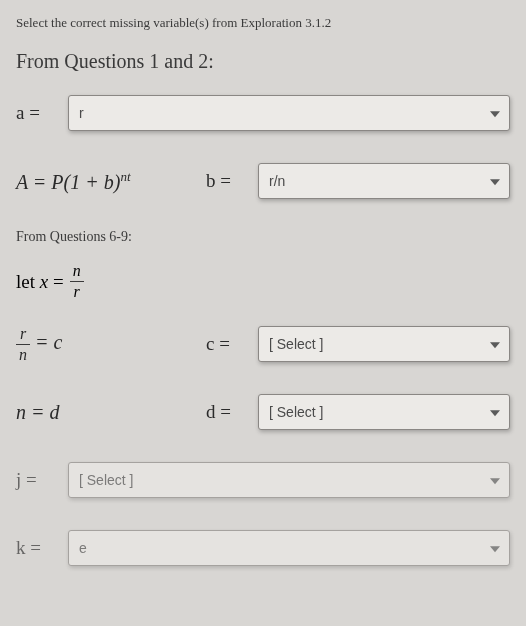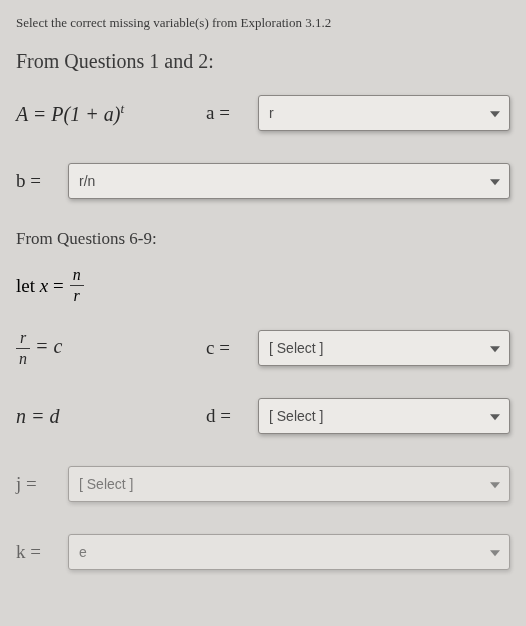--- a/index.html
+++ b/index.html
@@ -19,21 +19,21 @@
     .header {
       font-size: 13px;
       margin-bottom: 18px;
       line-height: 1.4;
     }
     .subheader {
       font-size: 20px;
       margin-bottom: 20px;
     }
     .section-label {
-      font-size: 17px;
+      font-size: 14px;
       margin: 24px 0 18px 0;
     }
     .row {
       display: flex;
       align-items: center;
       margin-bottom: 28px;
       min-height: 40px;
     }
     .formula {
       width: 190px;
@@ -115,30 +115,30 @@
       opacity: 0.65;
     }
   </style>
 </head>
 <body>
 
 <div class="header">Select the correct missing variable(s) from Exploration 3.1.2</div>
 <div class="subheader">From Questions 1 and 2:</div>
 
 <div class="row">
-  <div class="formula"><span class="it">A</span> = <span class="it">P</span>(1 + a)<sup>t</sup></div>
   <div class="label-eq">a =</div>
   <div class="select-wrap">
     <select>
       <option>r</option>
     </select>
   </div>
 </div>
 
 <div class="row">
+  <div class="formula">A = P(1 + b)<sup>nt</sup></div>
   <div class="label-eq">b =</div>
   <div class="select-wrap">
     <select>
       <option>r/n</option>
     </select>
   </div>
 </div>
 
 <div class="section-label">From Questions 6-9:</div>
 

